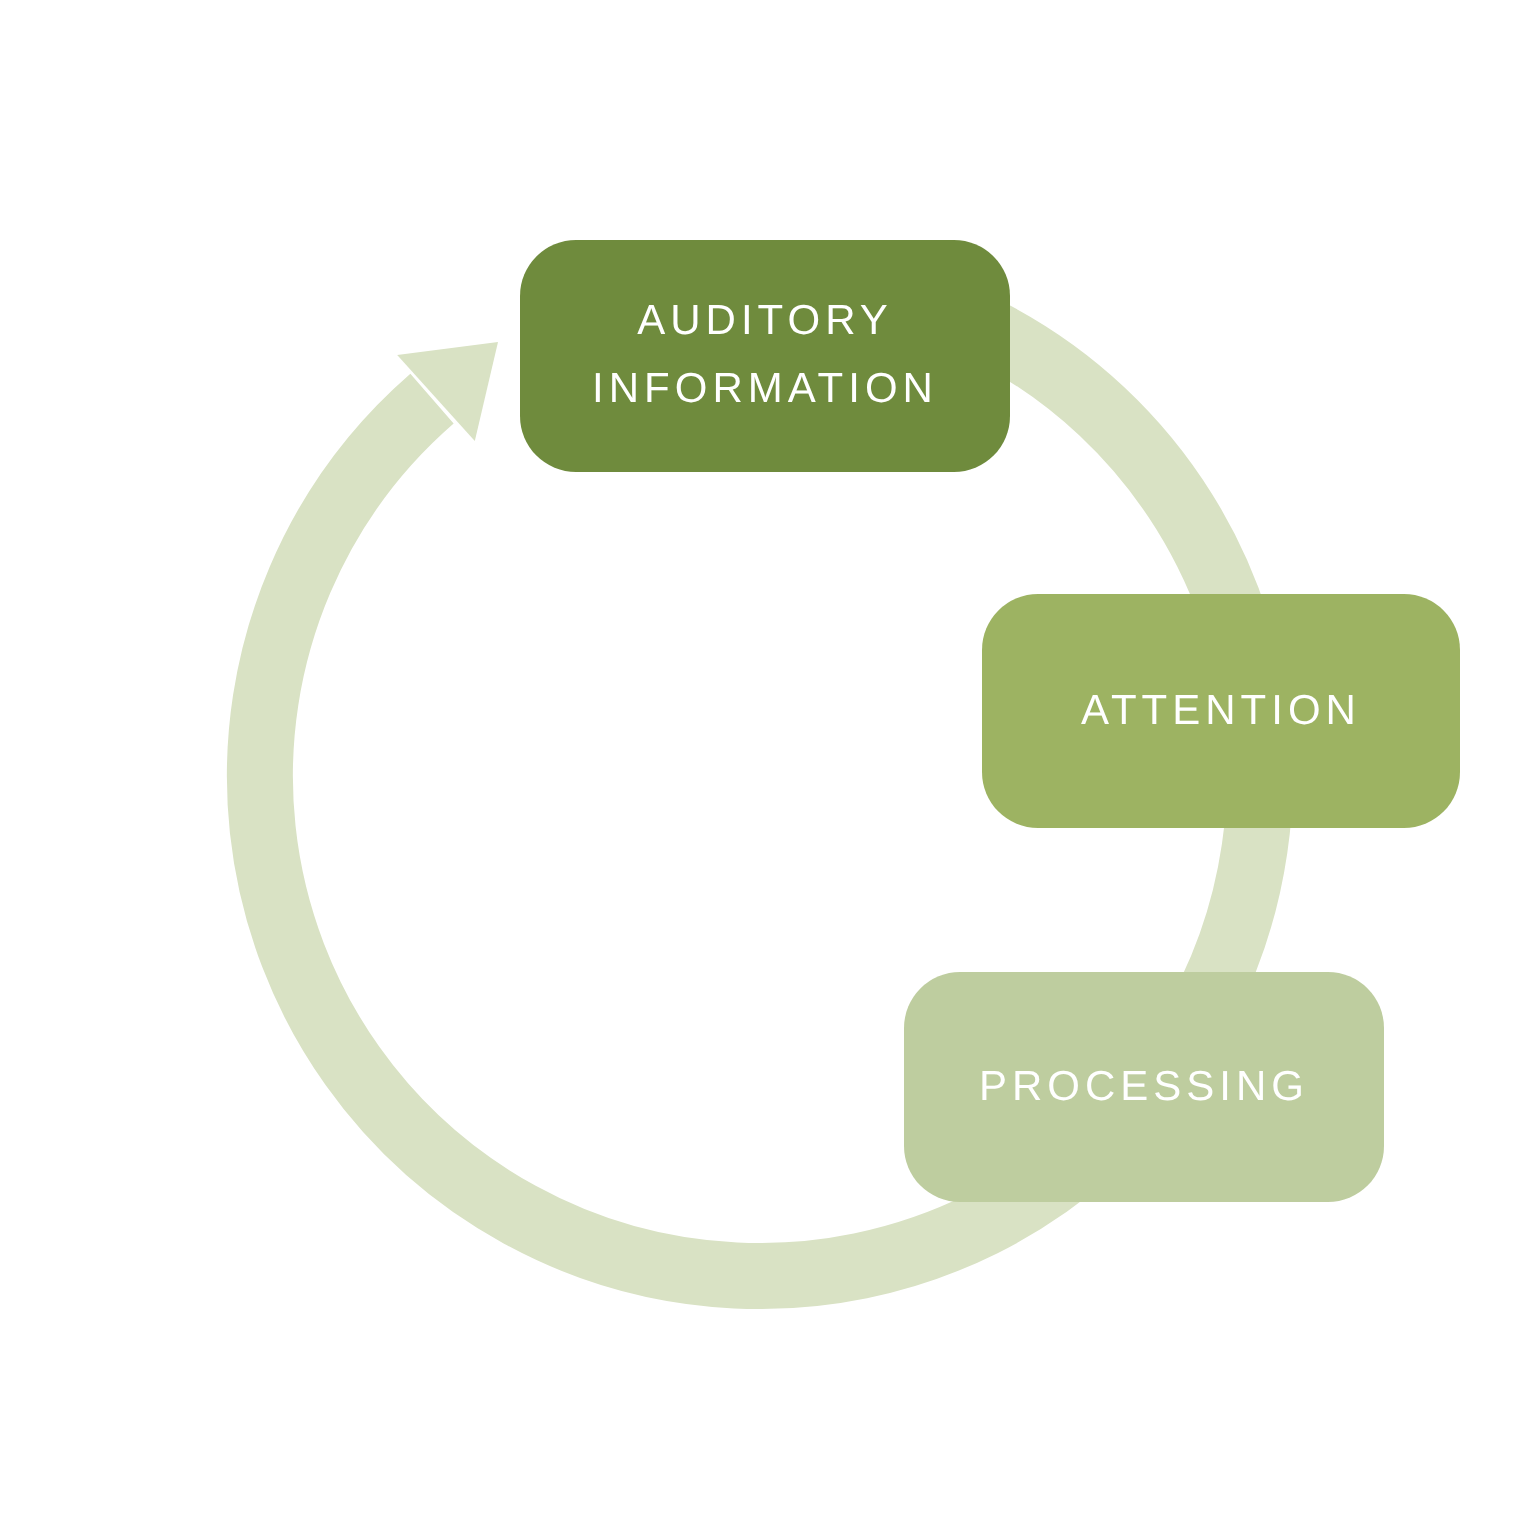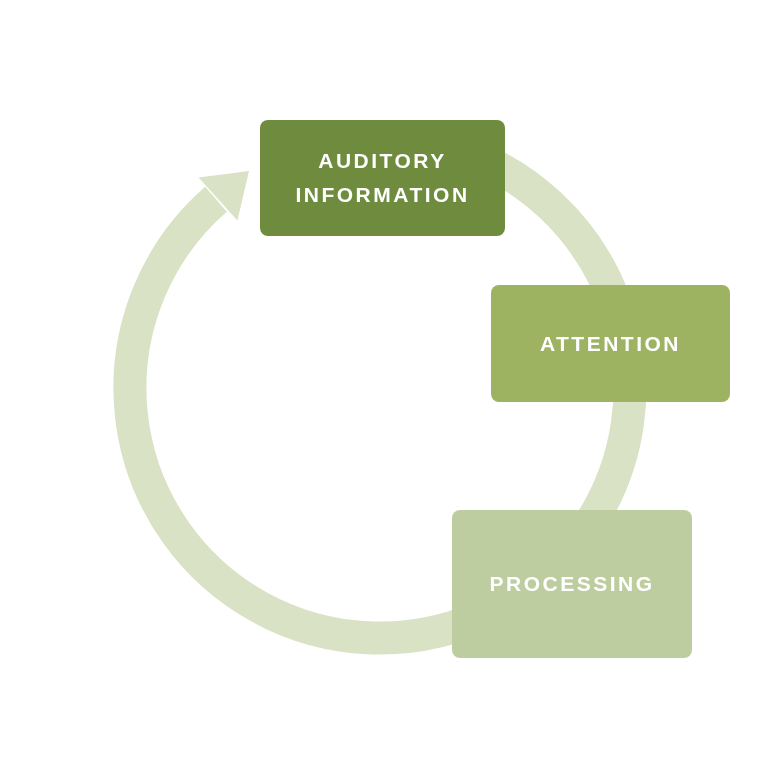--- a/index.html
+++ b/index.html
@@ -21,53 +21,53 @@
     top: 0;
     width: 768px;
     height: 768px;
   }
   .node {
     position: absolute;
     display: flex;
     align-items: center;
     justify-content: center;
     text-align: center;
-    border-radius: 8px;
+    border-radius: 28px;
     color: #ffffff;
-    font-weight: 700;
+    font-weight: 400;
     font-size: 21px;
     letter-spacing: 2.5px;
     line-height: 1.6;
     padding: 0 14px;
     box-sizing: border-box;
     text-transform: uppercase;
   }
   .node-auditory      { left: 260px; top: 120px; width: 245px; height: 116px; }
   .node-memory        { left:  38px; top: 285px; width: 239px; height: 117px; }
   .node-attention     { left: 491px; top: 285px; width: 239px; height: 117px; }
   .node-comprehension { left:  73px; top: 486px; width: 240px; height: 115px; font-size: 20px; }
-  .node-processing    { left: 452px; top: 510px; width: 240px; height: 148px; }
+  .node-processing    { left: 452px; top: 486px; width: 240px; height: 115px; }
 </style>
 </head>
 <body>
 
 <div class="canvas">
 
   <svg class="ring-svg" viewBox="0 0 768 768" xmlns="http://www.w3.org/2000/svg">
 
     <path d="M 328 143.5 A 250 250 0 1 1 216 199.3" fill="none" stroke-width="33" stroke-linecap="butt" style="stroke: rgb(217, 226, 196);"></path>
 
     <polygon points="249,171 198.6,177.5 237.4,220.5" style="fill: rgb(217, 226, 196);"></polygon>
   </svg>
 
   <div class="node node-auditory" style="background: rgb(111, 139, 61);">
     <span>AUDITORY INFORMATION</span>
   </div>
 
-  <div class="node node-attention" style="background: rgb(157, 179, 98);">
+  <div class="node node-attention" style="background: rgb(157, 179, 98); margin-top: 12px;">
     <span>ATTENTION</span>
   </div>
 
   <div class="node node-processing" style="background: rgb(190, 205, 159);">
     <span>PROCESSING</span>
   </div>
 
 
 
 </div>

